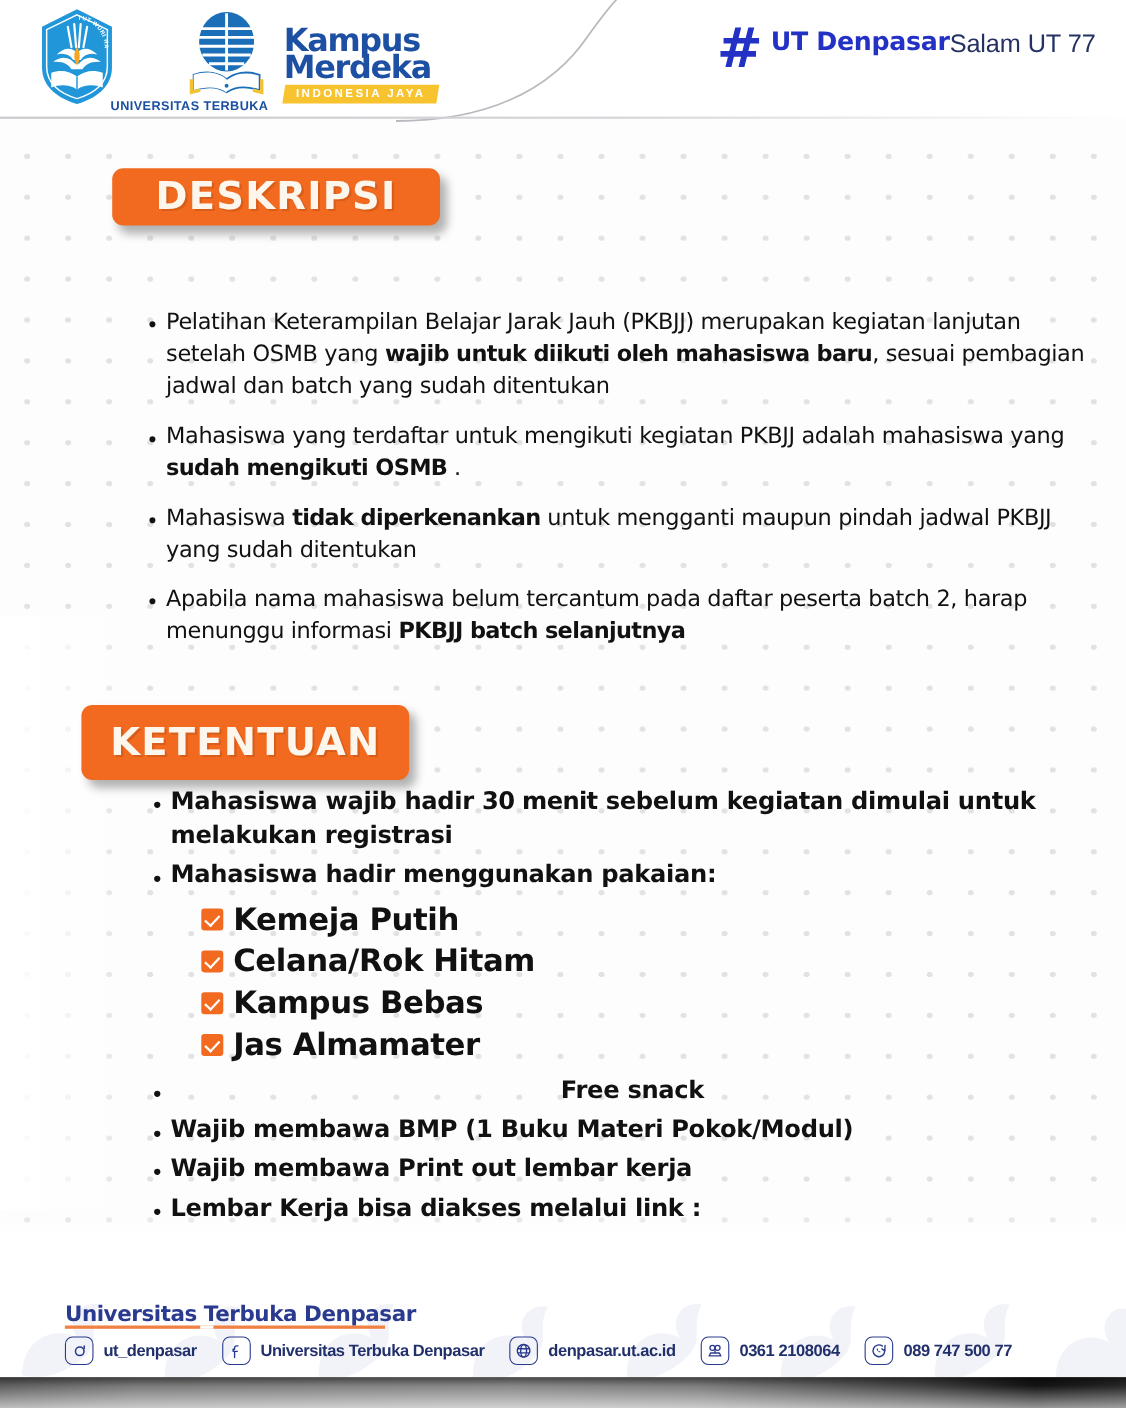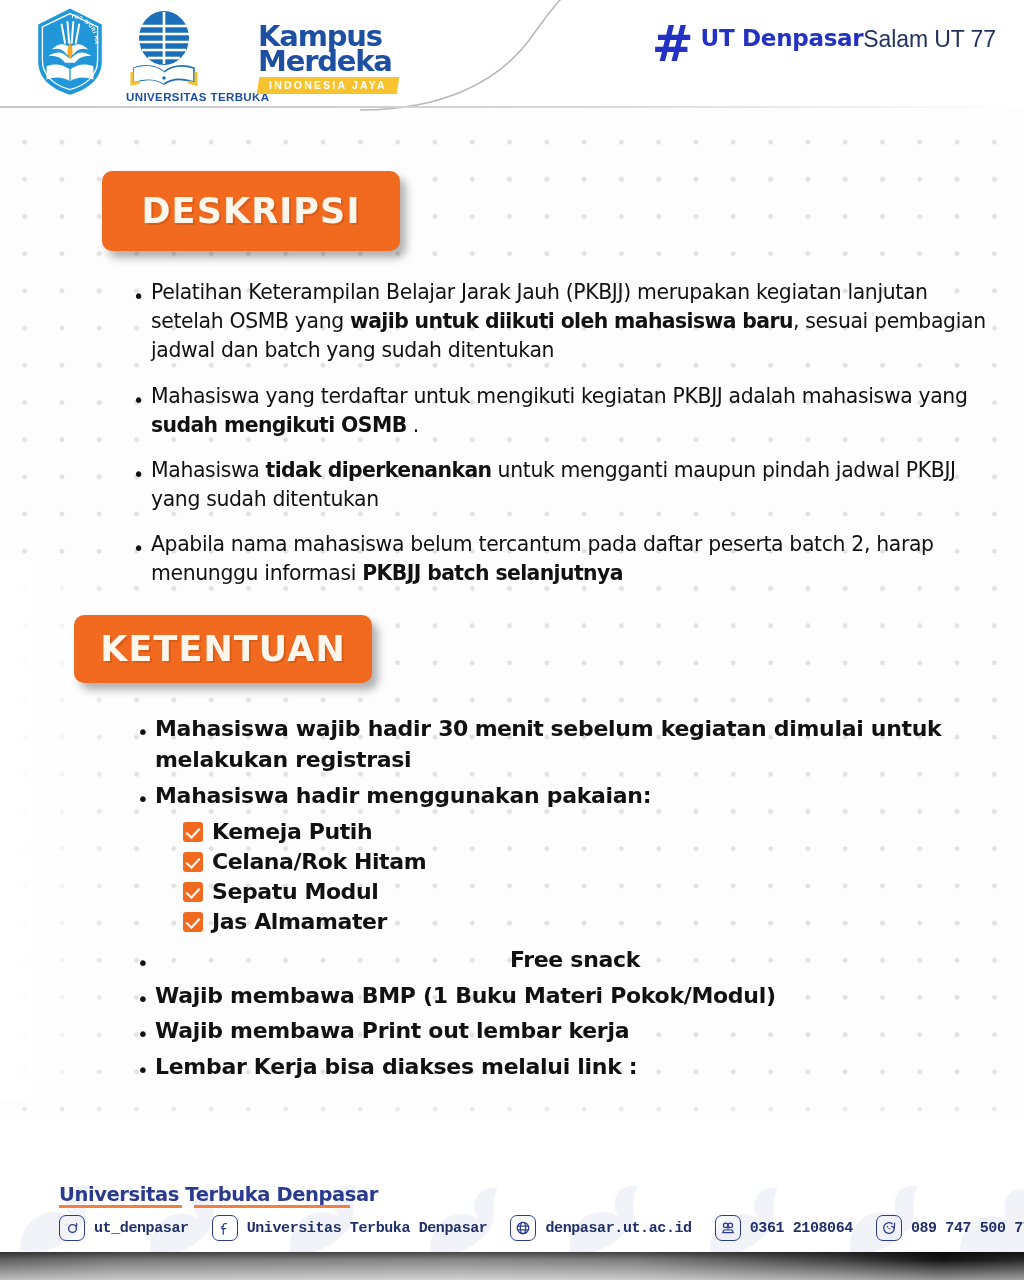--- a/index.html
+++ b/index.html
@@ -78,21 +78,21 @@
     display: flex;
     align-items: flex-start;
     gap: 14px;
     z-index: 4;
   }
 
   
   .logo-tutwuri { width: 84px; height: 92px; }
 
   
-  .logo-ut { width: 118px; display: flex; flex-direction: column; align-items: flex-start; padding-top: 4px; }
+  .logo-ut { width: 118px; display: flex; flex-direction: column; align-items: flex-end; padding-top: 4px; }
   .logo-ut svg { display: block; }
   .logo-ut-text {
     font-family: "Liberation Sans", sans-serif;
     font-size: 11.5px;
     font-weight: 700;
     letter-spacing: 0.4px;
     color: #1b4fa0;
     margin-top: 3px;
     white-space: nowrap;
   }
@@ -171,22 +171,22 @@
     justify-content: center;
   }
   .pill-label {
     font-family: "DejaVu Sans", sans-serif;
     font-weight: 700;
     font-size: 35px;
     letter-spacing: 1.1px;
     color: #fdf6ec;
     text-shadow: 2px 2px 0 rgba(150,60,10,0.28);
   }
-  #pill-deskripsi { left: 102px; top: 171px; width: 298px; height: 80px; }
-  #pill-ketentuan { left: 74px; top: 615px; width: 298px; height: 68px; }
+  #pill-deskripsi { left: 102px; top: 153px; width: 298px; height: 52px; }
+  #pill-ketentuan { left: 74px; top: 641px; width: 298px; height: 68px; }
 
   
   .list {
     position: absolute;
     z-index: 5;
   }
   #list-deskripsi { left: 133px; top: 278px; width: 858px; }
   #list-ketentuan { left: 137px; top: 713px; width: 858px; }
 
   .li {
@@ -239,21 +239,21 @@
     content: "";
     position: absolute;
     left: 6px; top: 3px;
     width: 6px; height: 11px;
     border: solid #ffffff;
     border-width: 0 2.6px 2.6px 0;
     transform: rotate(43deg);
   }
   .check-label {
     font-family: "DejaVu Sans", sans-serif;
-    font-size: 22px;
+    font-size: 28px;
     font-weight: 900;
     color: #111111;
     letter-spacing: -0.4px;
   }
 
   
   .footer {
     position: absolute;
     left: 0; top: 1120px;
     width: 1024px; height: 142px;
@@ -310,21 +310,21 @@
     width: 26px; height: 26px;
     border: 1.8px solid #2a3a8f;
     border-radius: 7px;
     display: flex;
     align-items: center;
     justify-content: center;
     flex: 0 0 auto;
   }
   .contact-ico svg { display: block; }
   .contact-txt {
-    font-family: Liberation Mono, monospace;
+    font-family: Liberation Sans, sans-serif;
     font-size: 15px;
     font-weight: 700;
     color: #21306b;
     letter-spacing: -0.4px;
     white-space: nowrap;
   }
 
   .bottom-bar {
     position: absolute;
     left: 0; top: 1252px;
@@ -463,21 +463,21 @@
             <div class="check-row">
               <span class="check-box"></span>
               <span class="check-label">Kemeja Putih</span>
             </div>
             <div class="check-row">
               <span class="check-box"></span>
               <span class="check-label">Celana/Rok Hitam</span>
             </div>
             <div class="check-row">
               <span class="check-box"></span>
-              <span class="check-label">Sepatu Modul</span>
+              <span class="check-label">Kampus Bebas</span>
             </div>
             <div class="check-row">
               <span class="check-box"></span>
               <span class="check-label">Jas Almamater</span>
             </div>
           </div>
         </div>
       </div>
       <div class="li">
         <span class="bullet">•</span>

